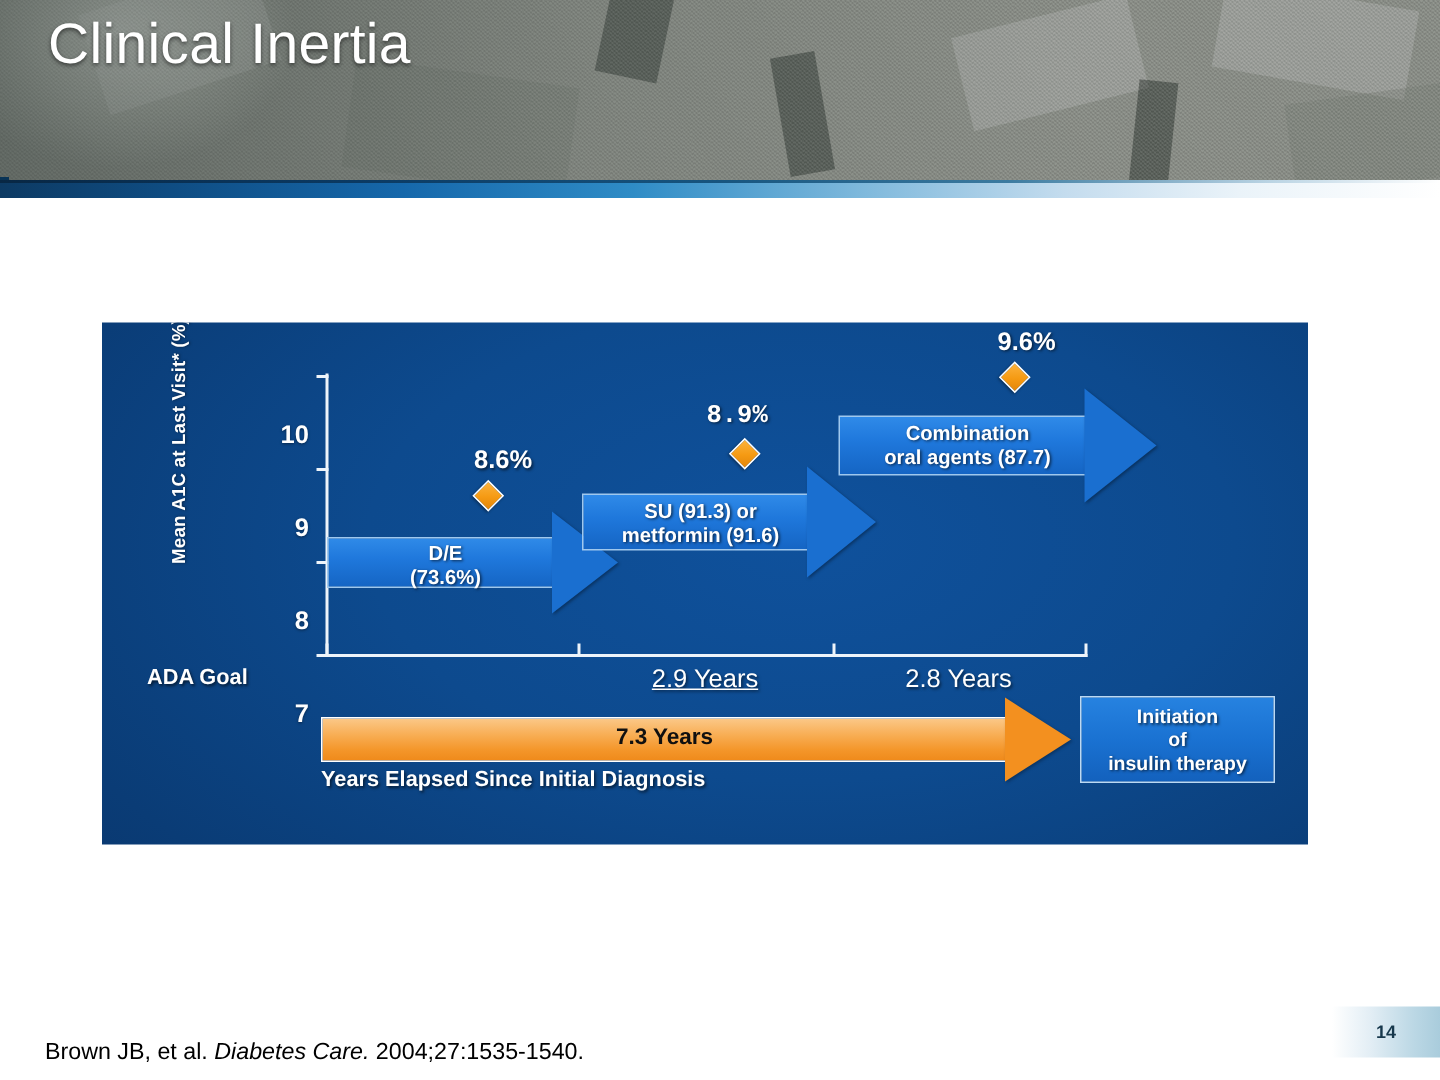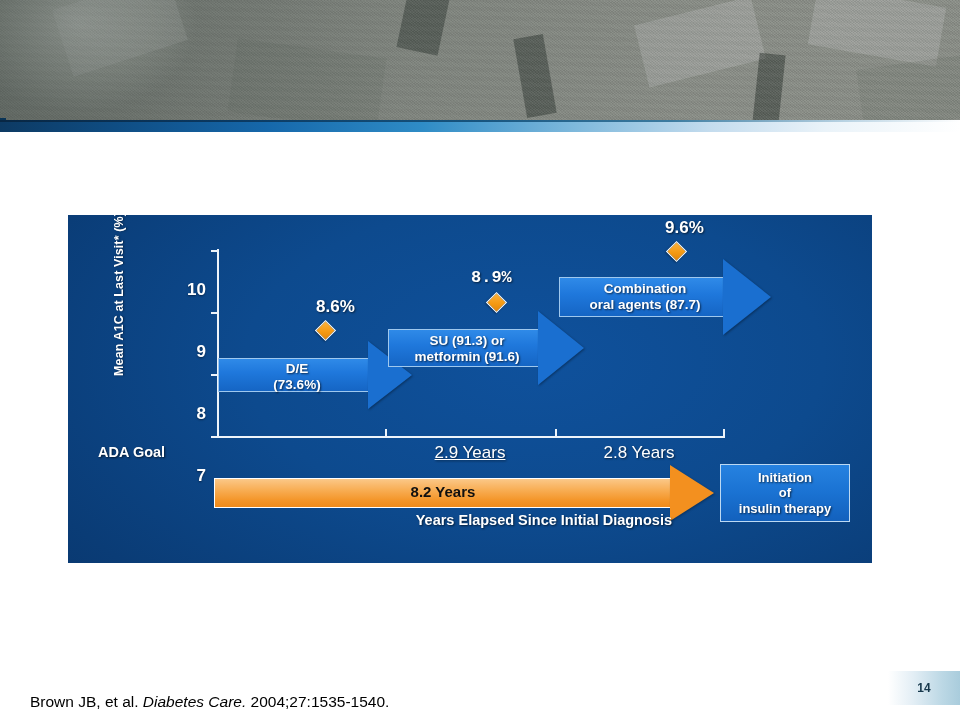--- a/index.html
+++ b/index.html
@@ -288,21 +288,21 @@
     color: #101010;
     font-size: 15px;
     font-weight: bold;
     z-index: 4;
   }
   .elapsed-caption {
     position: absolute;
     left: 146px;
     top: 297px;
     width: 458px;
-    text-align: right;
+    text-align: left;
     color: #ffffff;
     font-size: 14.5px;
     font-weight: bold;
     text-shadow: 1px 1px 2px rgba(0,0,0,.6);
     white-space: nowrap;
   }
 
   
   .insulin-box {
     position: absolute;
@@ -362,20 +362,21 @@
     <div class="facet mid" style="left:232px;top:48px;width:150px;height:74px;transform:rotate(8deg);"></div>
     <div class="facet" style="left:640px;top:10px;width:120px;height:64px;transform:rotate(-14deg);"></div>
     <div class="facet dark" style="left:756px;top:54px;width:26px;height:70px;transform:rotate(6deg);"></div>
     <div class="facet" style="left:812px;top:-4px;width:130px;height:60px;transform:rotate(10deg);"></div>
     <div class="facet mid" style="left:860px;top:62px;width:110px;height:62px;transform:rotate(-8deg);"></div>
   </div>
   <div class="grain"></div>
   <div class="header-scrim"></div>
 
   <div class="title-block">
+    <div class="title-line1">Clinical Inertia</div>
   </div>
 </div>
 
 <div class="banner-left-nub"></div>
 <div class="banner-topline"></div>
 <div class="banner-bar"></div>
 
 <div class="chart-panel">
 
   <div class="y-axis-label">Mean A1C at Last Visit* (%)</div>
@@ -433,21 +434,21 @@
   </div>
   <div class="diamond" style="left:601px; top:29px;"></div>
   <div class="value-label" style="left:597px; top:3px;">9.6%</div>
 
   <div class="ada-goal">ADA Goal</div>
   <div class="year-label" style="left:332px; width:140px;text-decoration:underline;">2.9 Years</div>
   <div class="year-label" style="left:501px; width:140px;">2.8 Years</div>
 
   <div class="total-arrow-shaft"></div>
   <div class="total-arrow-head"></div>
-  <div class="total-arrow-text">8.2 Years</div>
+  <div class="total-arrow-text">7.3 Years</div>
   <div class="elapsed-caption">Years Elapsed Since Initial Diagnosis</div>
 
   <div class="insulin-box">
     <div>
       <div>Initiation</div>
       <div>of</div>
       <div>insulin therapy</div>
     </div>
   </div>
 </div>

